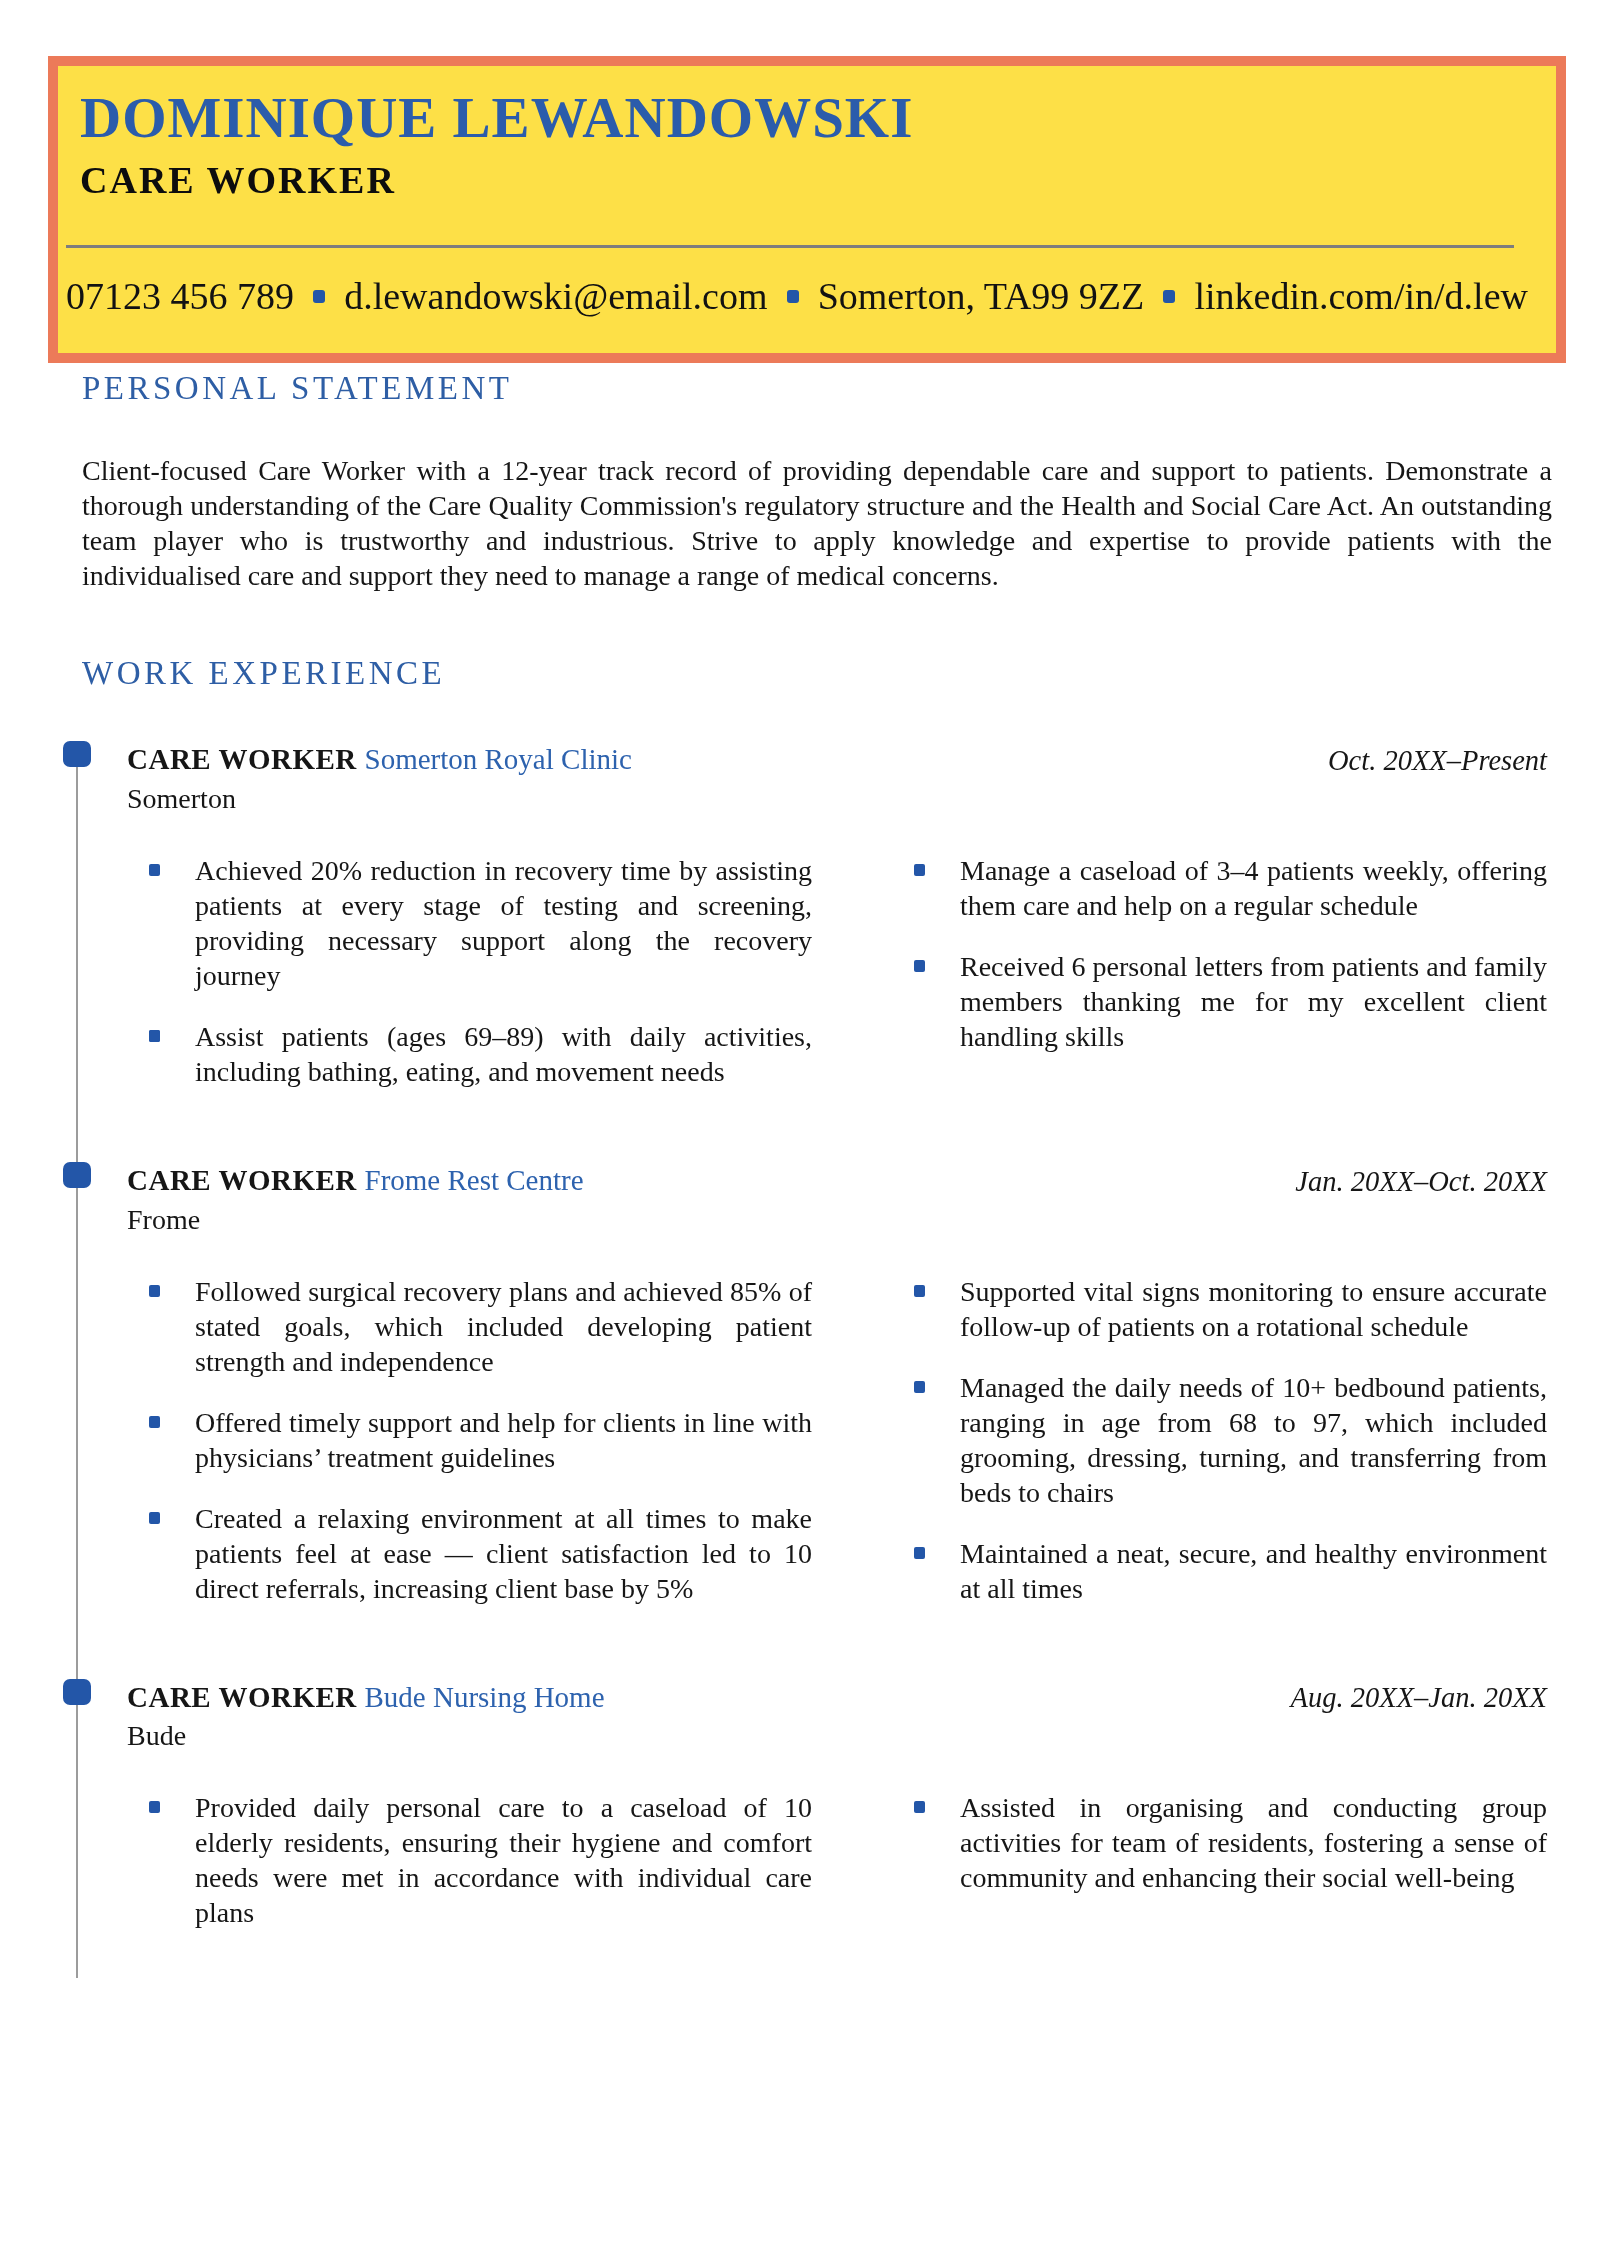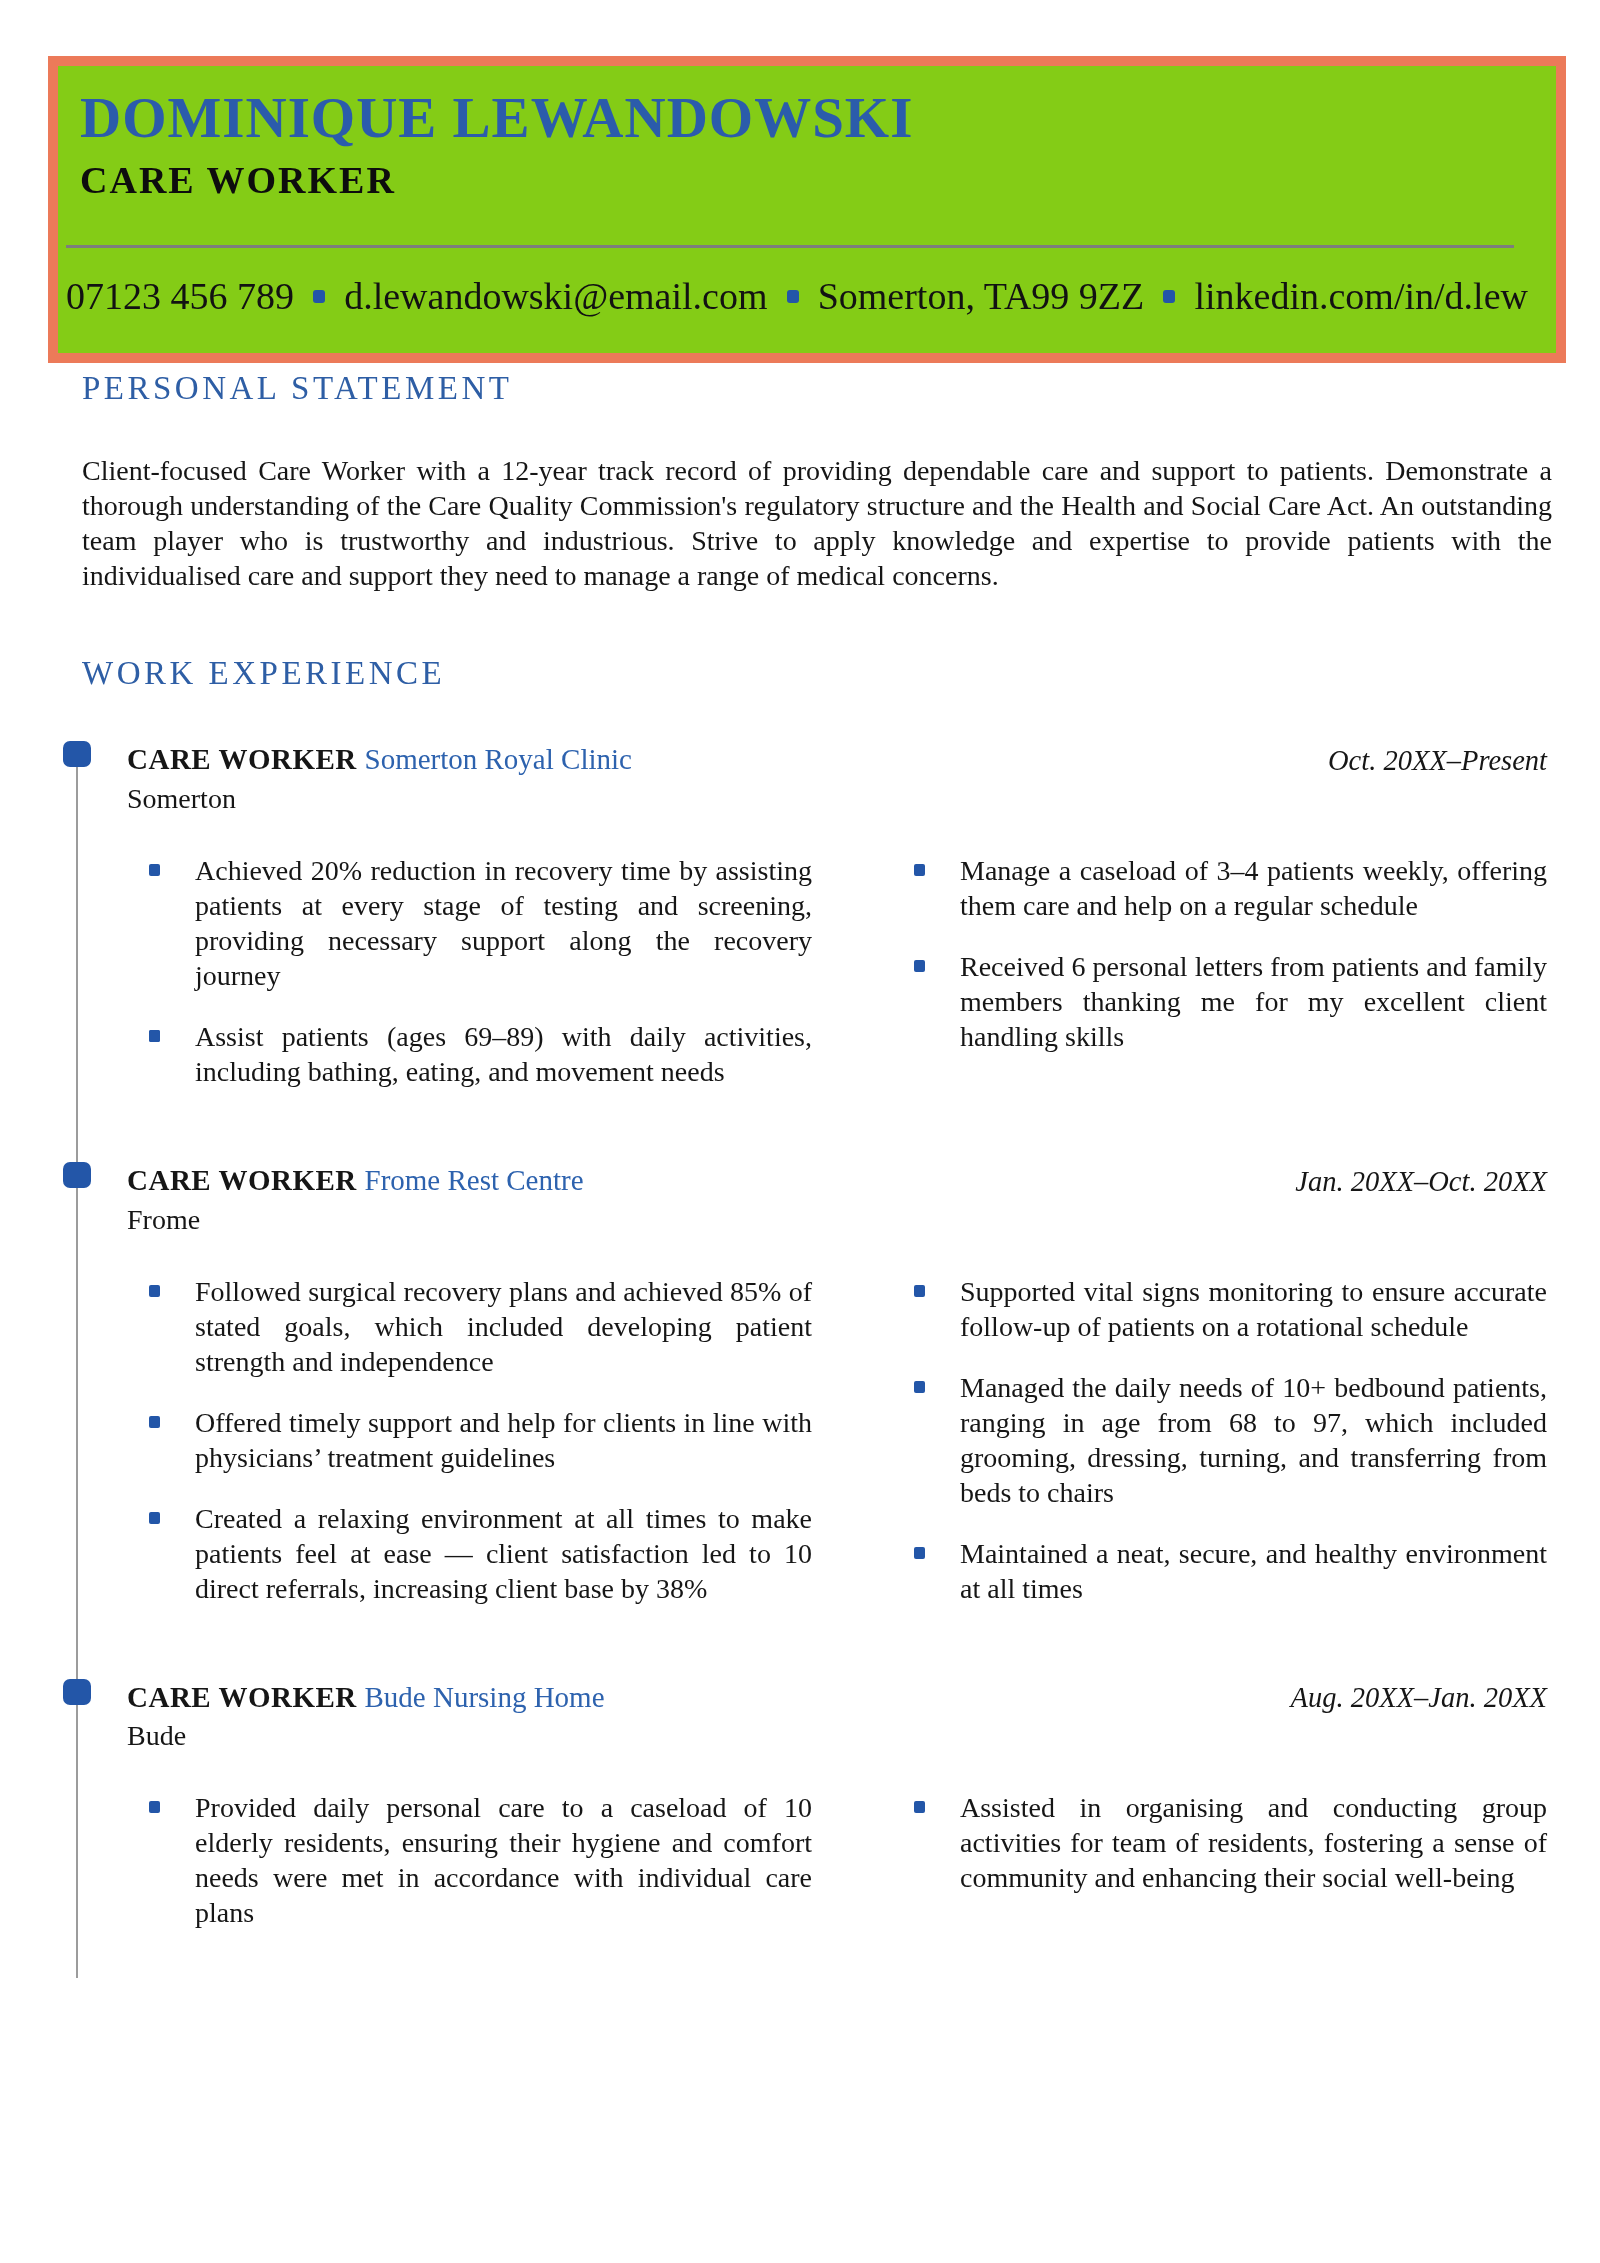--- a/index.html
+++ b/index.html
@@ -11,21 +11,21 @@
     font-family: "Liberation Serif", "DejaVu Serif", serif;
     color: var(--text-color, #161616);
     overflow: hidden;
   }
 
   
   .header-box {
     position: absolute; left: 48px; top: 56px;
     width: 1518px; height: 307px;
     border: 10px solid var(--accent-orange, #ec7a59);
-    background: #84cc16;
+    background: #fde047;
   }
   .header-inner { position: relative; width: 100%; height: 100%; }
   .name {
     position: absolute; left: 22px; top: 22px;
     font-size: 57px; font-weight: bold; line-height: 1.05;
     letter-spacing: 1px;
     color: var(--accent-blue-dark, #2b5cab);
     white-space: nowrap;
   }
   .person-title {
@@ -168,21 +168,21 @@
           <span class="company">Frome Rest Centre</span>
         </div>
         <div class="dates">Jan. 20XX–Oct. 20XX</div>
       </div>
       <div class="location">Frome</div>
       <div class="bullets">
         <div class="bcol">
           <ul>
               <li><span class="sq"></span><span>Followed surgical recovery plans and achieved 85% of stated goals, which included developing patient strength and independence</span></li>
               <li><span class="sq"></span><span>Offered timely support and help for clients in line with physicians’ treatment guidelines</span></li>
-              <li><span class="sq"></span><span>Created a relaxing environment at all times to make patients feel at ease — client satisfaction led to 10 direct referrals, increasing client base by 38%</span></li>
+              <li><span class="sq"></span><span>Created a relaxing environment at all times to make patients feel at ease — client satisfaction led to 10 direct referrals, increasing client base by 5%</span></li>
             </ul>
         </div>
         <div class="bcol">
           <ul>
               <li><span class="sq"></span><span>Supported vital signs monitoring to ensure accurate follow-up of patients on a rotational schedule</span></li>
               <li><span class="sq"></span><span>Managed the daily needs of 10+ bedbound patients, ranging in age from 68 to 97, which included grooming, dressing, turning, and transferring from beds to chairs</span></li>
               <li><span class="sq"></span><span>Maintained a neat, secure, and healthy environment at all times</span></li>
             </ul>
         </div>
       </div>

